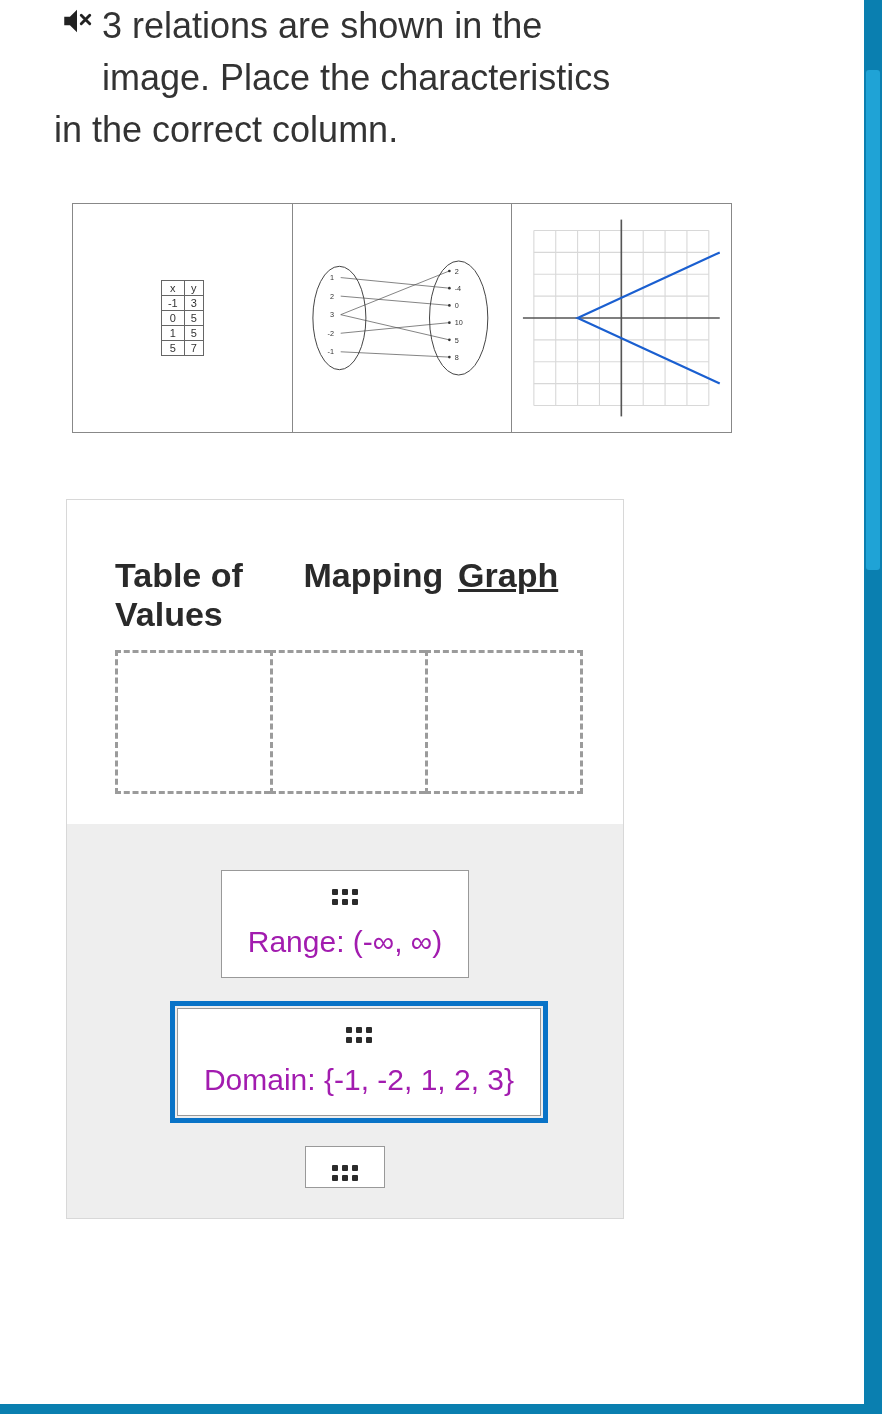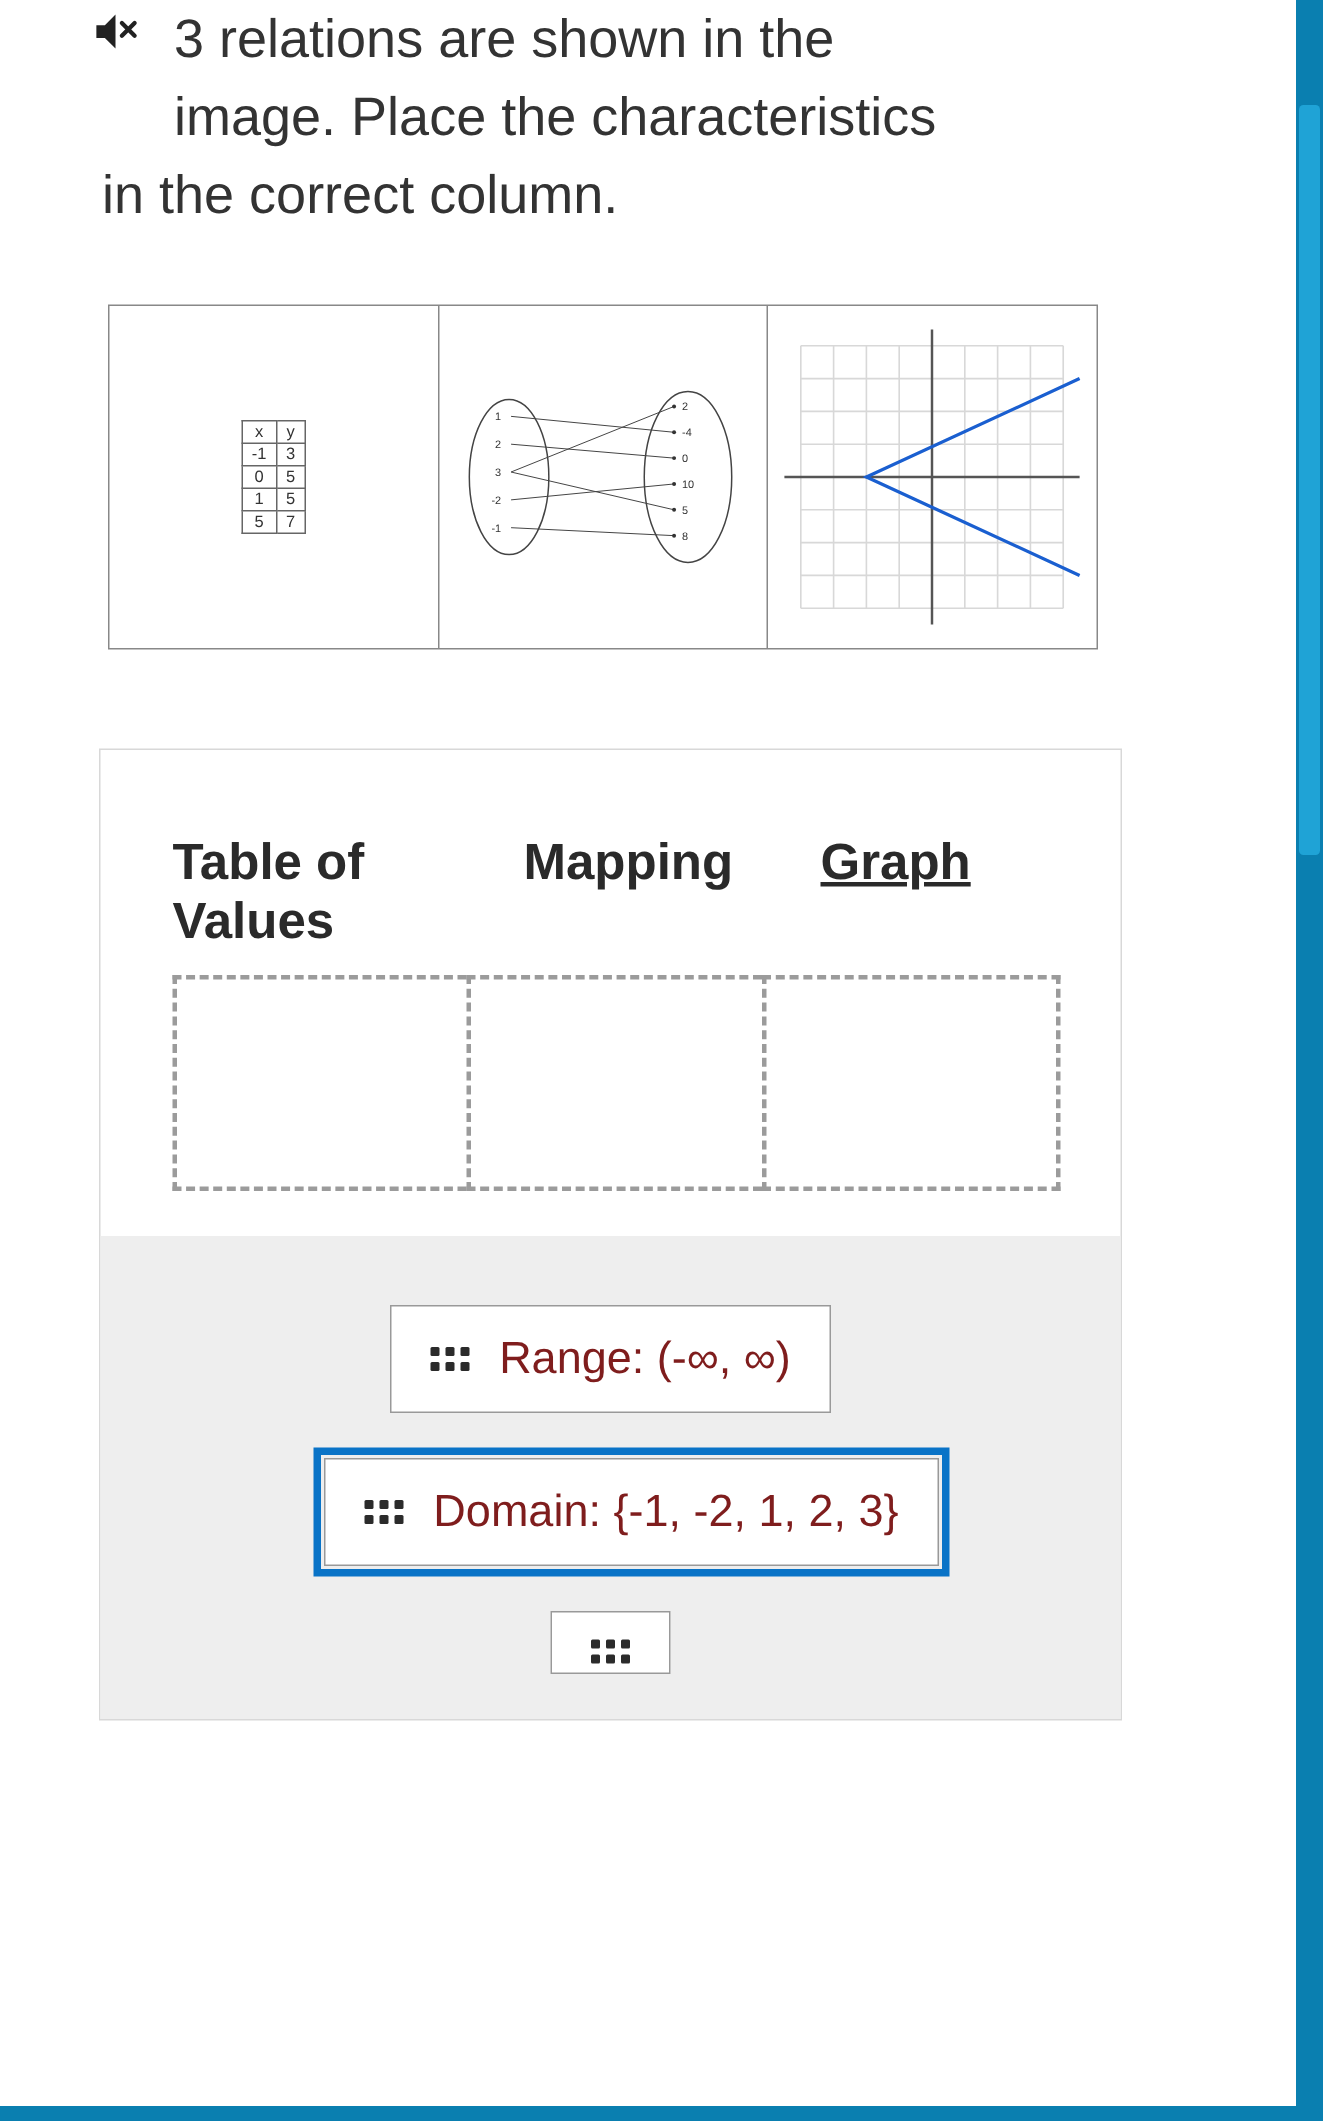--- a/index.html
+++ b/index.html
@@ -10,56 +10,56 @@
     background: #0a7fb0;
   }
   .scrollbar-thumb {
     position: absolute; right: 2px; top: 70px; width: 14px; height: 500px;
     background: #1fa3d6; border-radius: 3px;
   }
   .bottom-bar { position:absolute; left:0; bottom:0; width:100%; height:10px; background:#0a7fb0; }
 
   .content { padding: 0 50px 0 60px; }
 
-  .question-row { display:flex; align-items:flex-start; gap:22px; padding-top:0; }
+  .question-row { display:flex; align-items:flex-start; gap:8px; padding-top:0; }
   .speaker-icon { width:34px; height:34px; flex:0 0 34px; margin-top:4px; color:#222; }
   .question-text { font-size: 36px; color:#333; line-height:1.45; }
 
   .relations-panel {
     margin-top: 46px; width: 660px; height: 230px;
     border:1px solid #888; display:flex; margin-left: 12px;
   }
   .rel { flex:1; border-right:1px solid #888; display:flex; align-items:center; justify-content:center; position:relative; }
   .rel:last-child { border-right:none; }
 
   .mini-table { border-collapse:collapse; font-size:11px; color:#333; }
   .mini-table td, .mini-table th { border:1px solid #666; padding:1px 6px; text-align:center; font-weight:normal; }
 
   .mapping-svg { width:100%; height:100%; }
   .graph-svg { width:100%; height:100%; }
 
   .activity-card {
-    margin-top: 66px; margin-left: 6px; width: 682px; border:1px solid #d8d8d8; background:#fff;
+    margin-top: 66px; margin-left: 6px; width: 558px; border:1px solid #d8d8d8; background:#fff;
   }
   .card-top { padding: 56px 40px 30px 48px; }
   .headers-row { display:flex; gap:0; font-size:34px; font-weight:bold; color:#2a2a2a; }
   .hdr1 { width:208px; }
   .hdr2 { width:198px;margin-left:26px; }
   .hdr3 { width:160px;text-decoration:underline; }
   .drop-row { display:flex; margin-top:16px; }
   .drop-zone {
     flex:1; height:144px; border:3px dashed #9b9b9b; border-right:none;
   }
   .drop-zone:last-child { border-right:3px dashed #9b9b9b; }
 
   .card-bottom { background:#eeeeee; padding:46px 20px 30px 20px; display:flex; flex-direction:column; align-items:center; gap:30px; }
 
   .draggable {
     background:#fff; border:1px solid #999; padding:18px 26px; display:flex; align-items:center; gap:20px;
-    font-size:30px; color:#7f1d1d;
+    font-size:30px; color:#a21caf;flex-direction:column;
   }
   .draggable .grip { color:#2b2b2b; font-size:22px; line-height:1; }
   .grip-dots { display:grid; grid-template-columns:repeat(3,6px); grid-template-rows:repeat(2,6px); gap:4px; }
   .grip-dots span { width:6px; height:6px; background:#2b2b2b; border-radius:1px; display:block; }
 
   .draggable.selected { outline:5px solid #0973c7; outline-offset:2px;margin-left:28px; }
 
 </style>
 </head>
 <body>

